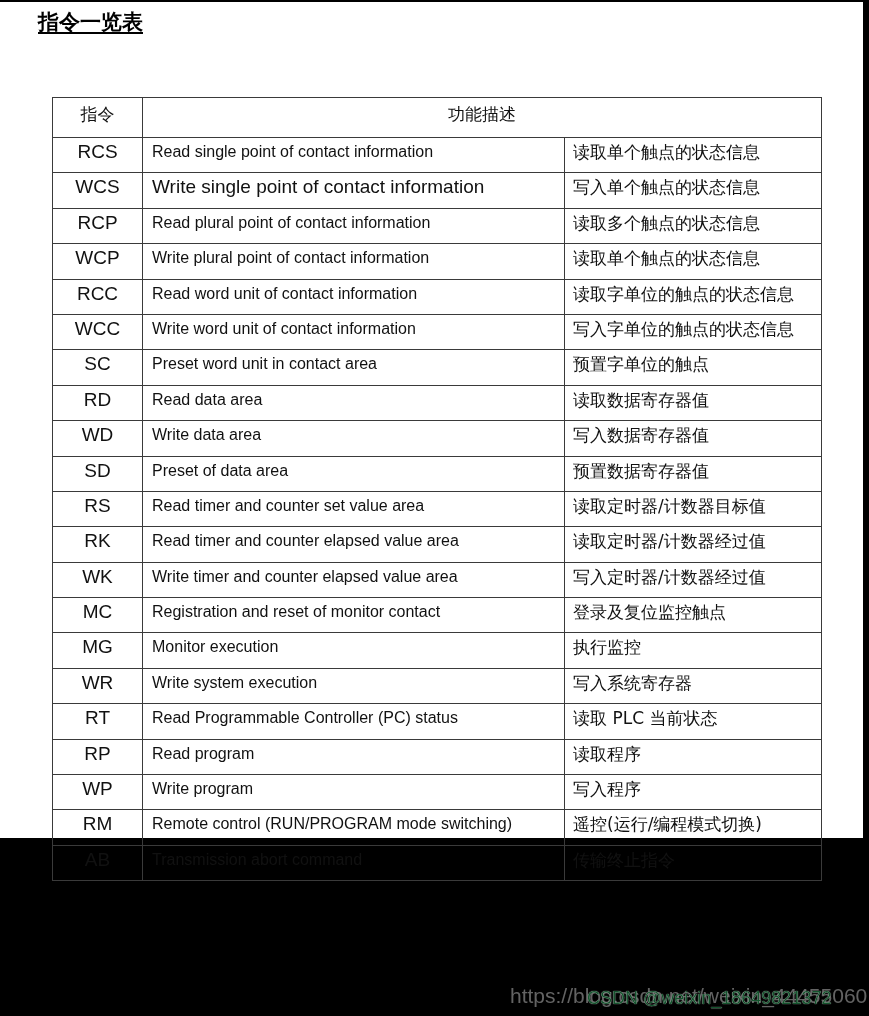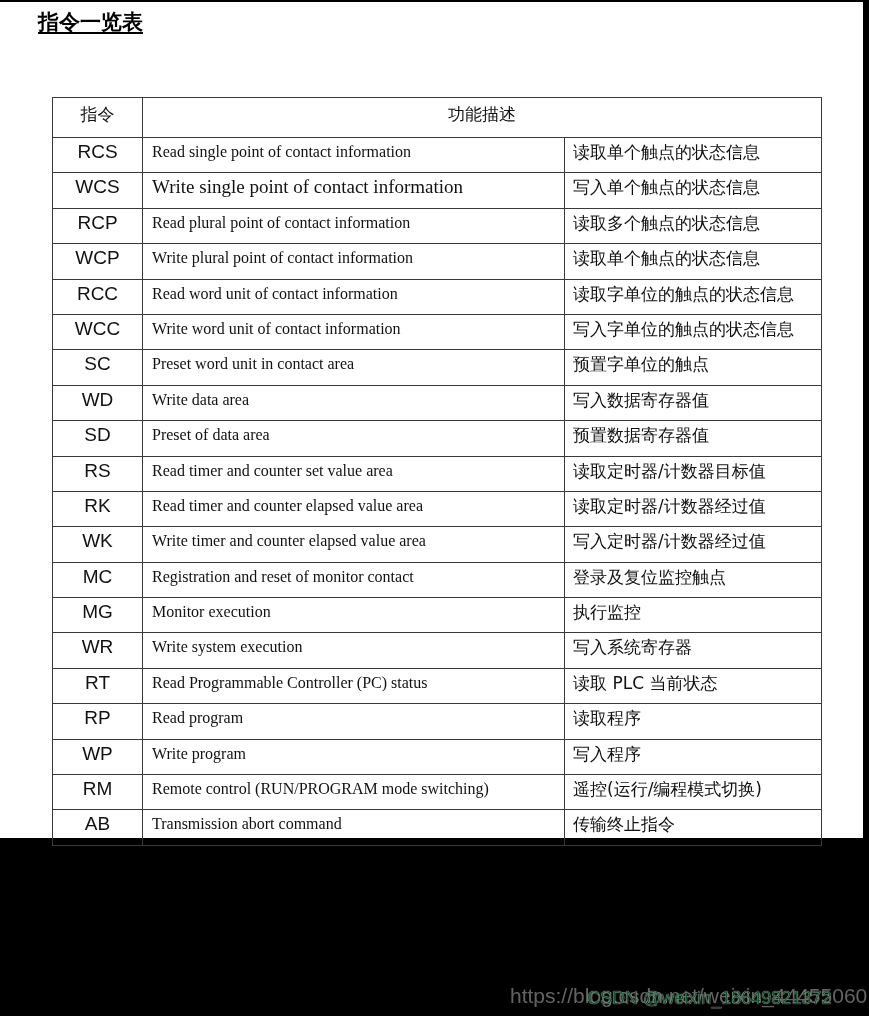--- a/index.html
+++ b/index.html
@@ -59,21 +59,20 @@
     font-size: 19px;
     padding-top: 2px !important;
     line-height: 24px;
     margin-top: 40px;
   }
   td.en {
     font-size: 16px;
     padding-left: 9px !important;
     padding-top: 3px !important;
     line-height: 22px;
-    font-family: Liberation Serif, serif;
   }
   td.en.big { font-size: 19px; }
   td.zh {
     font-size: 17px;
     padding-left: 8px !important;
     padding-top: 3px !important;
     line-height: 22px;
     font-family: "DejaVu Sans", sans-serif;
   }
   .watermark-url {
@@ -140,20 +139,25 @@
           <td class="code">WCC</td>
           <td class="en">Write word unit of contact information</td>
           <td class="zh">写入字单位的触点的状态信息</td>
         </tr>
         <tr class="row">
           <td class="code">SC</td>
           <td class="en">Preset word unit in contact area</td>
           <td class="zh">预置字单位的触点</td>
         </tr>
         <tr class="row">
+          <td class="code">RD</td>
+          <td class="en">Read data area</td>
+          <td class="zh">读取数据寄存器值</td>
+        </tr>
+        <tr class="row">
           <td class="code">WD</td>
           <td class="en">Write data area</td>
           <td class="zh">写入数据寄存器值</td>
         </tr>
         <tr class="row">
           <td class="code">SD</td>
           <td class="en">Preset of data area</td>
           <td class="zh">预置数据寄存器值</td>
         </tr>
         <tr class="row">

